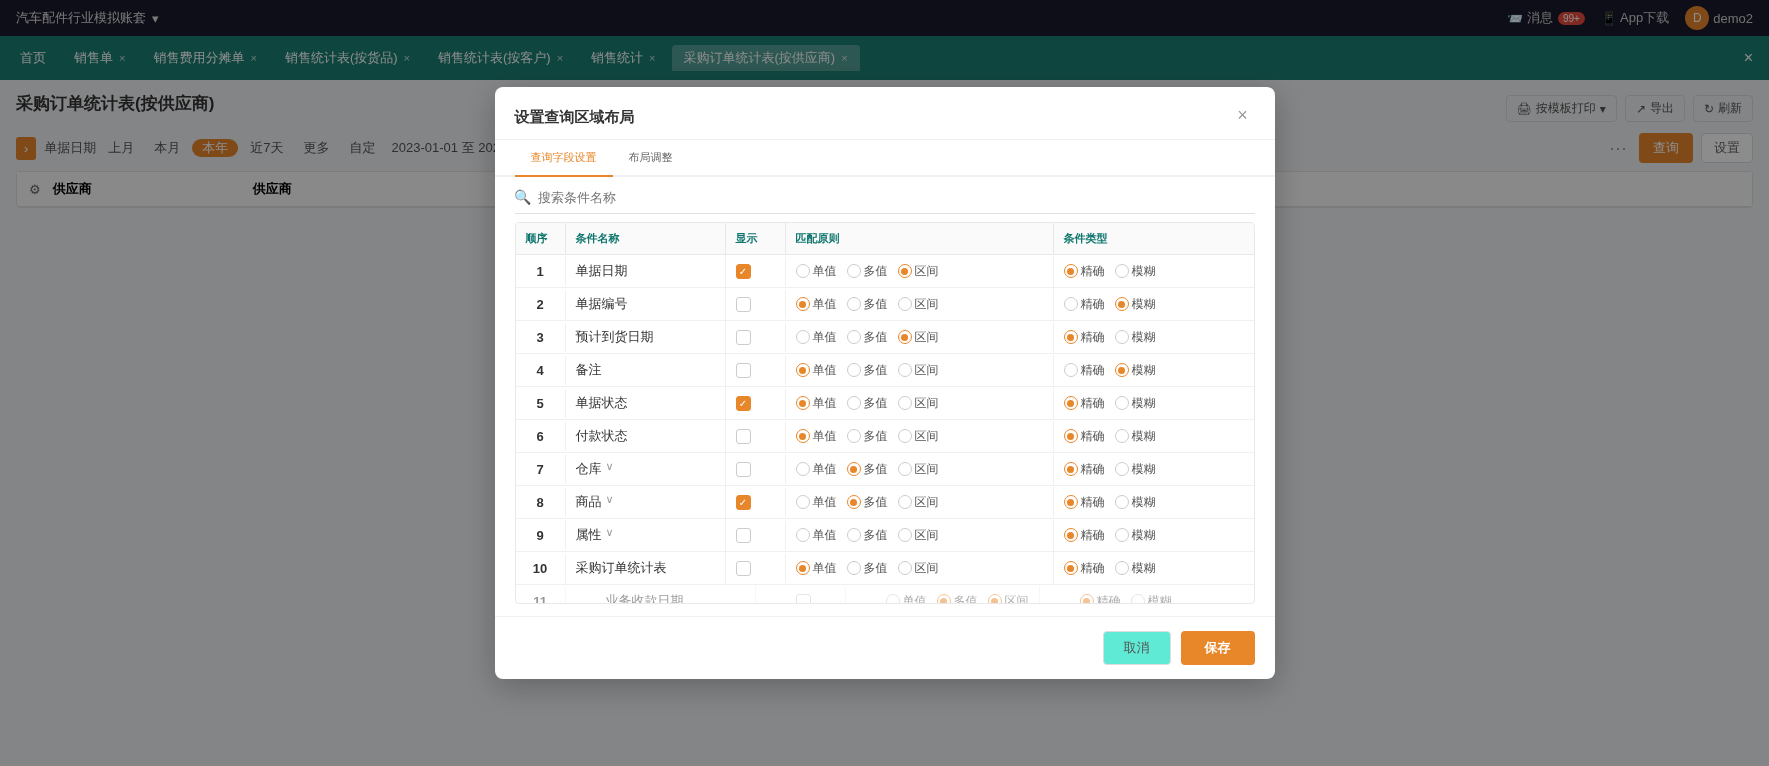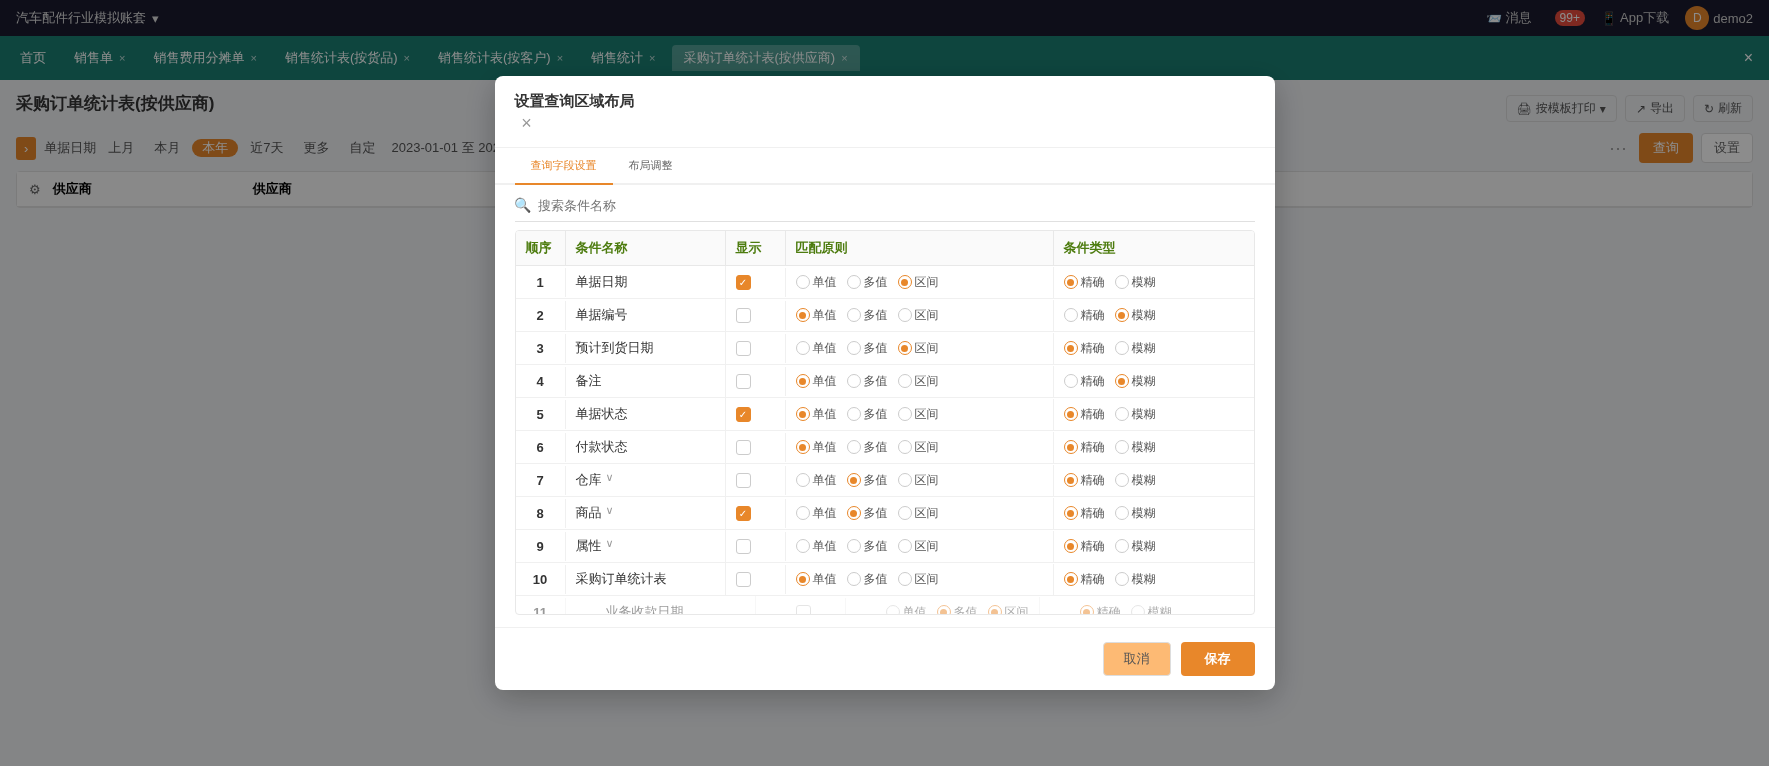--- a/index.html
+++ b/index.html
@@ -11,22 +11,22 @@
       height: 36px;
       display: flex;
       align-items: center;
       justify-content: space-between;
       padding: 0 16px;
       color: #ccc;
     }
     .top-bar-left { font-size: 13px; color: #ddd; display: flex; align-items: center; gap: 6px; }
     .top-bar-right { display: flex; align-items: center; gap: 16px; font-size: 13px; color: #ccc; }
     .badge-red {
-      background: #e74c3c; color: #fff; border-radius: 10px; font-size: 12px;
-      padding: 1px 5px; margin-left: 20px;
+      background: #e74c3c; color: #fff; border-radius: 10px; font-size: 10px;
+      padding: 1px 5px; margin-left: 2px;
     }
 
     
     .nav-bar {
       background: #1a7f72;
       height: 44px;
       display: flex;
       align-items: center;
       padding: 0 8px;
       gap: 4px;
@@ -85,24 +85,23 @@
     .dialog {
       background: #fff;
       border-radius: 8px;
       width: 780px;
       max-height: 680px;
       box-shadow: 0 8px 32px rgba(0,0,0,0.25);
       display: flex; flex-direction: column;
       overflow: hidden;
     }
     .dialog-header {
-      display: flex; align-items: flex-start; justify-content: space-between;
+      display: flex; align-items: flex-end; justify-content: space-between;
       padding: 16px 20px 12px;
       border-bottom: 1px solid #f0f0f0;
-      flex-direction: column;
     }
     .dialog-title { font-size: 15px; font-weight: 600; color: #333; }
     .dialog-close {
       cursor: pointer; font-size: 18px; color: #999;
       width: 24px; height: 24px; display: flex; align-items: center; justify-content: center;
       border-radius: 50%;
     }
 
     .dialog-tabs {
       display: flex; gap: 0; padding: 0 20px;
@@ -134,21 +133,21 @@
       border: 1px solid #e8e8e8; border-radius: 4px;
     }
     .ct-header {
       display: grid;
       grid-template-columns: 50px 160px 60px 1fr 200px;
       background: #fafafa;
       border-bottom: 1px solid #e8e8e8;
       position: sticky; top: 0; z-index: 1;
     }
     .ct-header > div {
-      padding: 8px 10px; font-weight: 600; font-size: 13px; color: #4d7c0f;
+      padding: 8px 10px; font-weight: 600; font-size: 11px; color: #0f766e;
       border-right: 1px solid #e8e8e8;
     }
     .ct-header > div:last-child { border-right: none; }
 
     .ct-row {
       display: grid;
       grid-template-columns: 50px 160px 60px 1fr 200px;
       border-bottom: 1px solid #f0f0f0;
       align-items: center;
     }
@@ -192,21 +191,21 @@
     .conditions-table::-webkit-scrollbar-track { background: #f0f0f0; }
     .conditions-table::-webkit-scrollbar-thumb { background: #ccc; border-radius: 3px; }
 
     
     .dialog-footer {
       padding: 14px 20px;
       border-top: 1px solid #f0f0f0;
       display: flex; justify-content: flex-end; gap: 10px;
     }
     .btn-cancel {
-      padding: 7px 20px; border: 1px solid #ddd; background: #fdba74;
+      padding: 7px 20px; border: 1px solid #ddd; background: #5eead4;
       border-radius: 4px; cursor: pointer; font-size: 13px; color: #555;
     }
     .btn-save {
       padding: 7px 24px; background: #e8872a; color: #fff;
       border: none; border-radius: 4px; cursor: pointer; font-size: 13px; font-weight: 600;
     }
 
     .condition-name { display: flex; align-items: flex-start; gap: 4px; }
     .dropdown-arrow { font-size: 11px; color: #999; }
 

